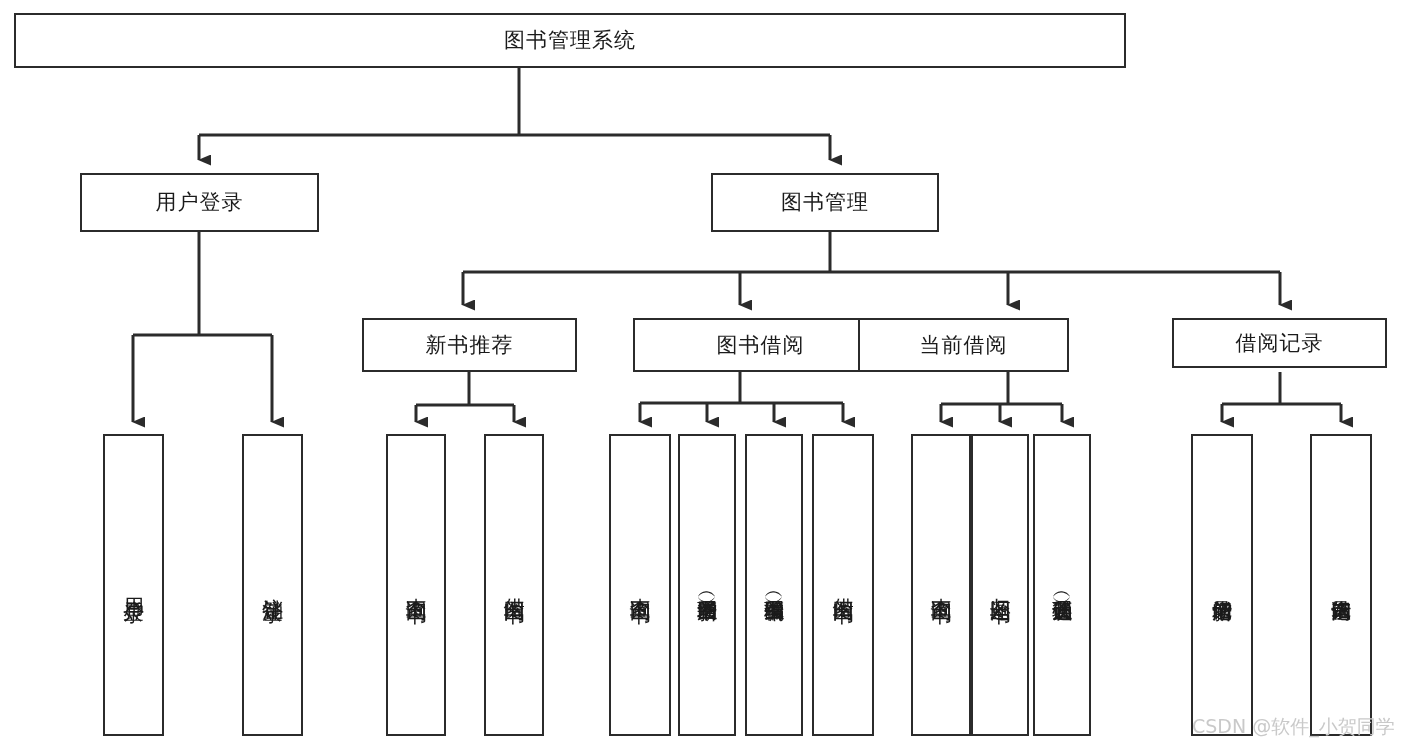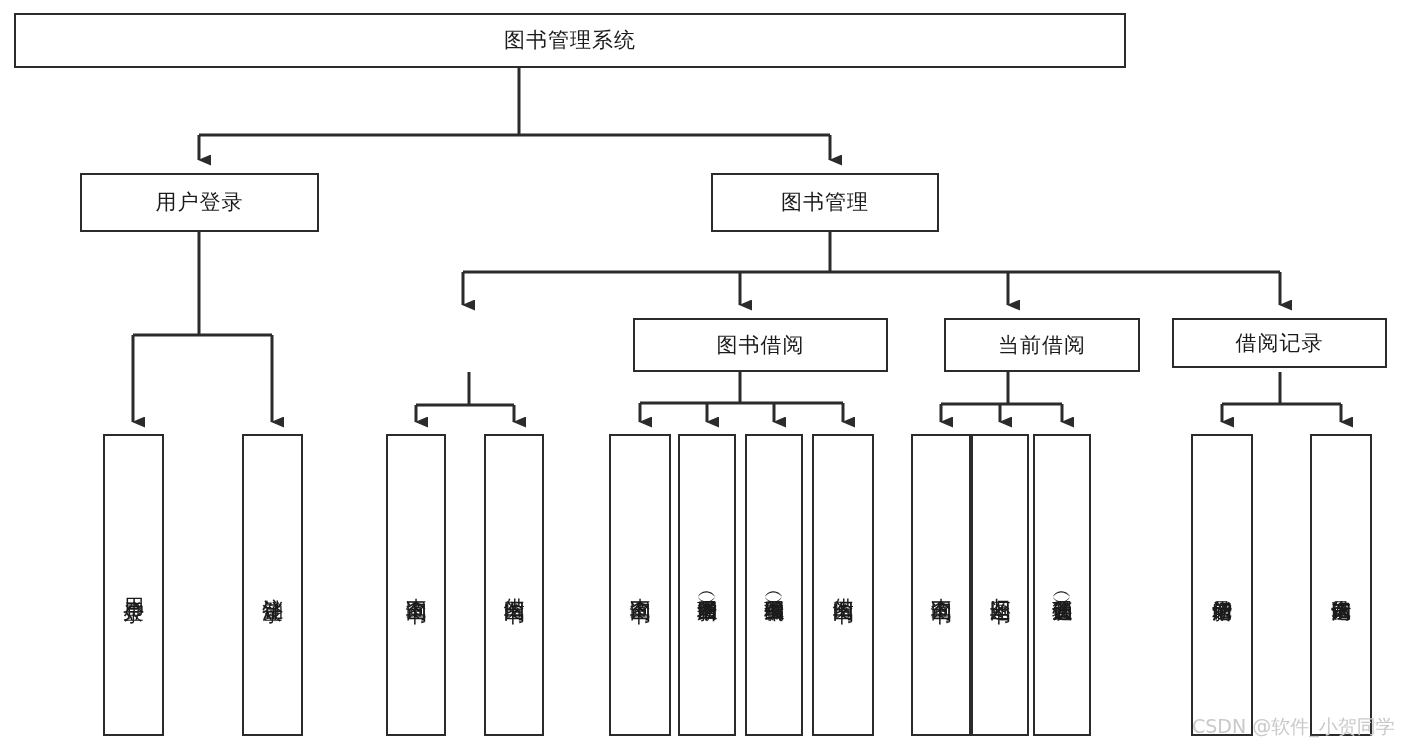--- a/index.html
+++ b/index.html
@@ -122,24 +122,27 @@
     <span class="label">图书管理系统</span>
   </div>
 
   <div class="node horiz" style="left:80px; top:173px; width:239px; height:59px;">
     <span class="label">用户登录</span>
   </div>
   <div class="node horiz" style="left:711px; top:173px; width:228px; height:59px;">
     <span class="label">图书管理</span>
   </div>
 
+  <div class="node horiz" style="left:362px; top:318px; width:215px; height:54px;">
+    <span class="label">新书推荐</span>
+  </div>
   <div class="node horiz" style="left:633px; top:318px; width:255px; height:54px;">
     <span class="label">图书借阅</span>
   </div>
-  <div class="node horiz" style="left:944px; top:318px; width:196px; height:54px;">
+  <div class="node horiz" style="left:858px; top:318px; width:211px; height:54px;">
     <span class="label">当前借阅</span>
   </div>
   <div class="node horiz" style="left:1172px; top:318px; width:215px; height:50px;">
     <span class="label">借阅记录</span>
   </div>
 
   <div class="node vert" style="left:103px; top:434px; width:61px; height:302px;">
     <span class="label">用户登录</span>
   </div>
   <div class="node vert" style="left:242px; top:434px; width:61px; height:302px;">

